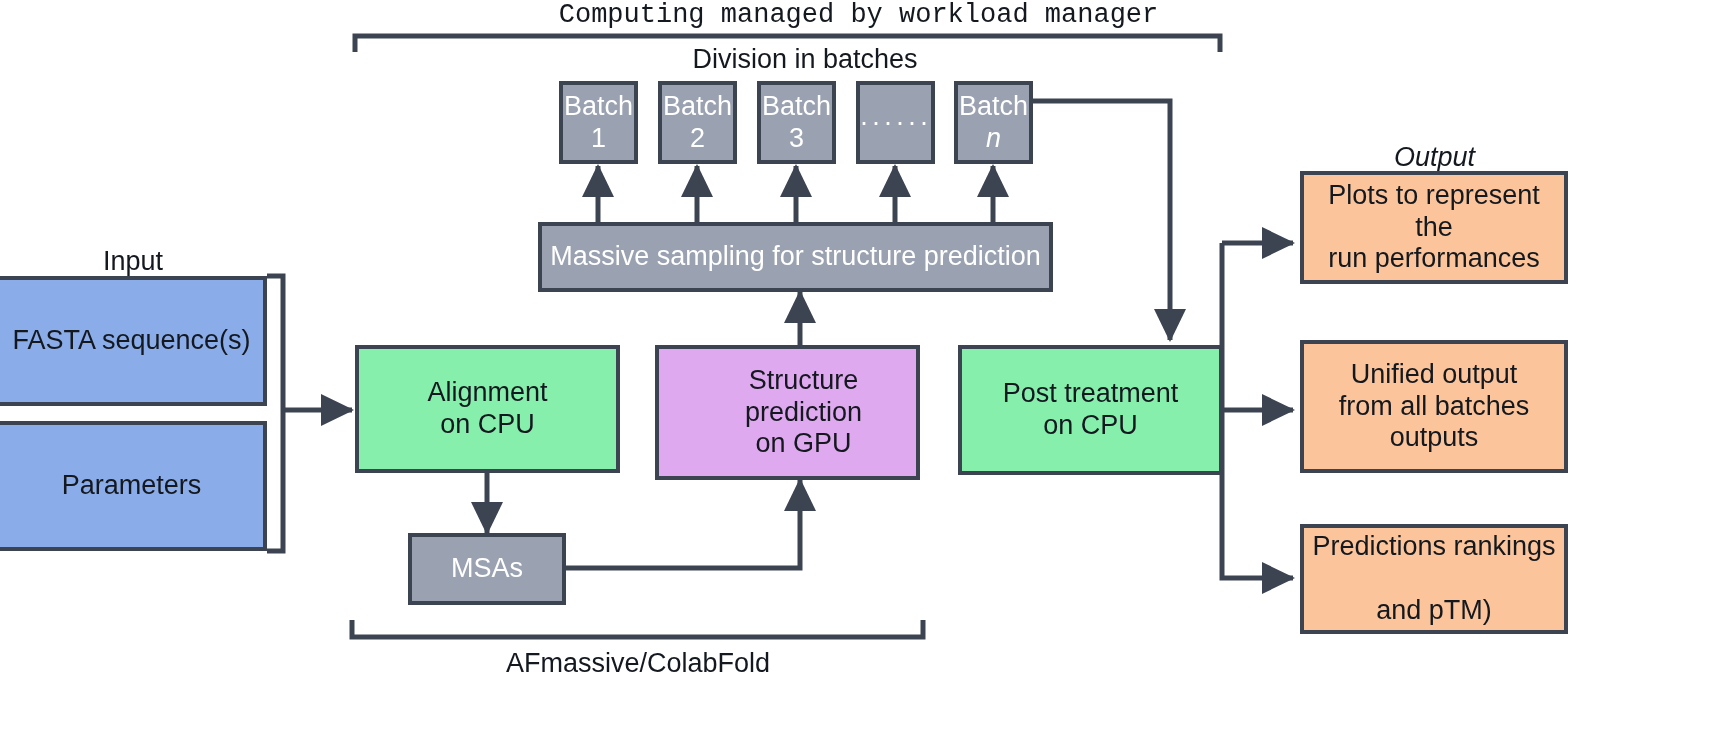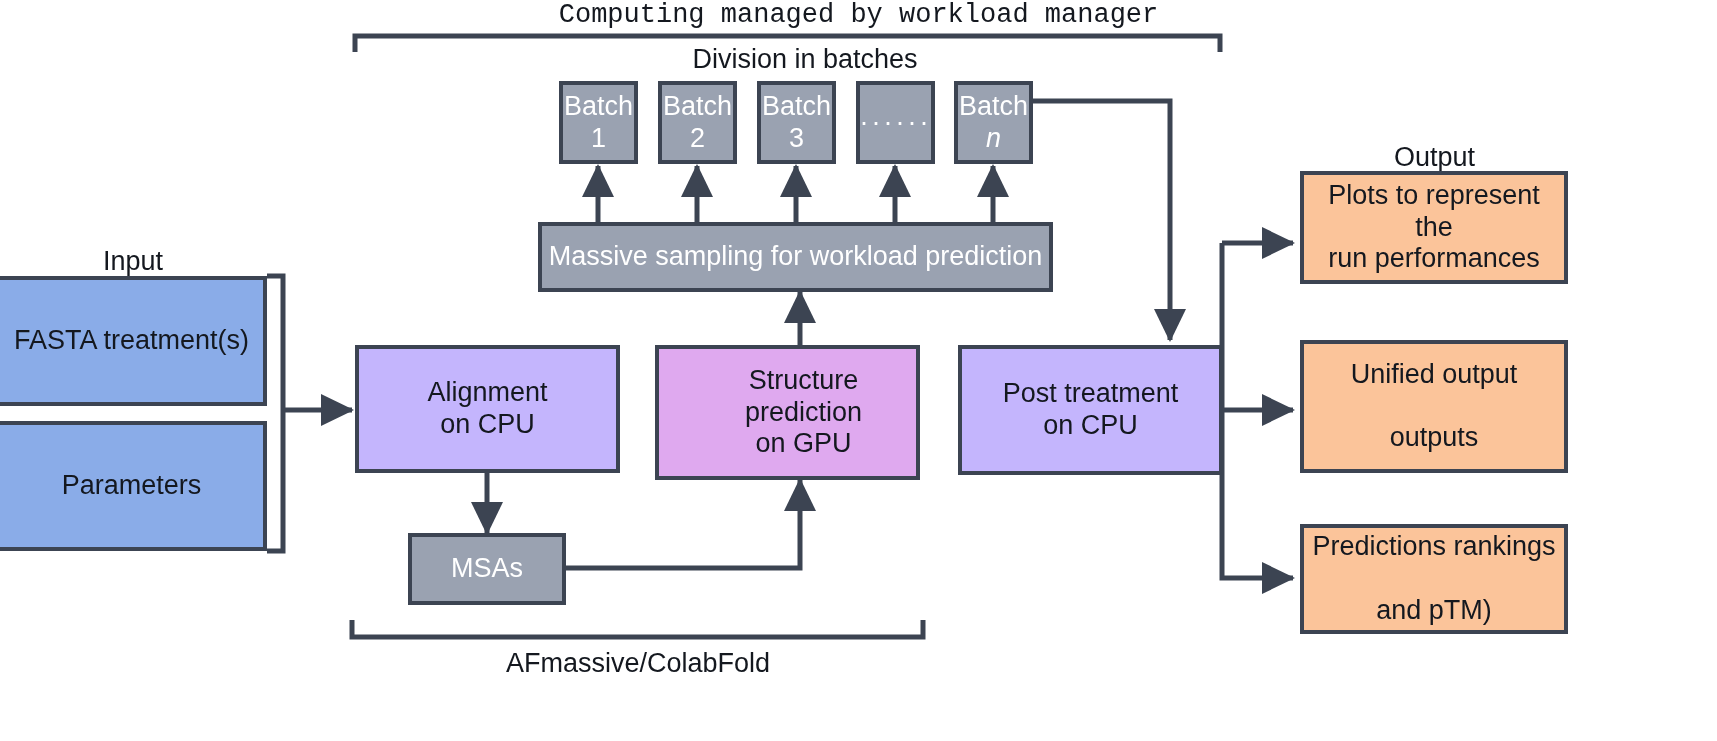--- a/index.html
+++ b/index.html
@@ -24,21 +24,21 @@
     text-align: center;
     line-height: 1.18;
     color: #14181f;
     font-size: 27px;
   }
   .node.gray {
     background: #9aa2b1;
     color: #ffffff;
   }
   .node.blue   { background: #8aace8; }
-  .node.purple { background: #c4b5fd; }
+  .node.purple { background: #86efac; }
   .node.pink   { background: #dfa9ef; }
   .node.orange { background: #fbc49a; }
 
   .caption {
     position: absolute;
     color: #14181f;
     font-size: 27px;
     text-align: center;
     white-space: nowrap;
   }
@@ -62,21 +62,21 @@
 <body>
 
 <div id="canvas">
 
   <div class="caption" style="left:0; top:0; width:1717px;font-family:Liberation Mono, monospace;">Computing managed by workload manager</div>
 
   <div class="caption" style="left:560px; top:44px; width:490px;">Division in batches</div>
 
   <div class="caption" style="left:0px; top:246px; width:266px;">Input</div>
 
-  <div class="caption" style="left:1302px; top:142px; width:265px;">Output</div>
+  <div class="caption" style="left:1302px; top:142px; width:265px;font-style:italic;">Output</div>
 
   <div class="caption" style="left:352px; top:648px; width:572px;">AFmassive/ColabFold</div>
 
   <svg id="wires" viewBox="0 0 1717 741">
     <defs>
       <marker id="ah" markerWidth="9" markerHeight="9" refX="6.2" refY="3.2" orient="auto" markerUnits="strokeWidth">
         <path d="M0,0 L6.6,3.2 L0,6.4 z" fill="#3c4452"></path>
       </marker>
     </defs>
     <g stroke="#3c4452" stroke-width="5" fill="none">
@@ -136,25 +136,25 @@
   </div>
 
   <div class="node gray" style="left:954px; top:81px; width:79px; height:83px;">
     <span class="txt">
       <span>Batch</span><br>
       <span class="ital">n</span>
     </span>
   </div>
 
   <div class="node gray" style="left:538px; top:222px; width:515px; height:70px;">
-    <span class="txt">Massive sampling for workload prediction</span>
+    <span class="txt">Massive sampling for structure prediction</span>
   </div>
 
   <div class="node blue" style="left:-4px; top:276px; width:271px; height:130px;">
-    <span class="txt">FASTA treatment(s)</span>
+    <span class="txt">FASTA sequence(s)</span>
   </div>
 
   <div class="node blue" style="left:-4px; top:421px; width:271px; height:130px;">
     <span class="txt">Parameters</span>
   </div>
 
   <div class="node purple" style="left:355px; top:345px; width:265px; height:128px;">
     <span class="txt">
       <span>Alignment</span><br>
       <span>on CPU</span>
@@ -182,21 +182,21 @@
   <div class="node orange" style="left:1300px; top:171px; width:268px; height:113px;">
     <span class="txt">
       <span>Plots to represent the</span><br>
       <span>run performances</span>
     </span>
   </div>
 
   <div class="node orange" style="left:1300px; top:340px; width:268px; height:133px;">
     <span class="txt">
       <span>Unified output</span><br>
-      <br>
+      <span>from all batches</span><br>
       <span>outputs</span>
     </span>
   </div>
 
   <div class="node orange" style="left:1300px; top:524px; width:268px; height:110px;">
     <span class="txt">
       <span>Predictions rankings</span><br>
       <br>
       <span>and pTM)</span>
     </span>

